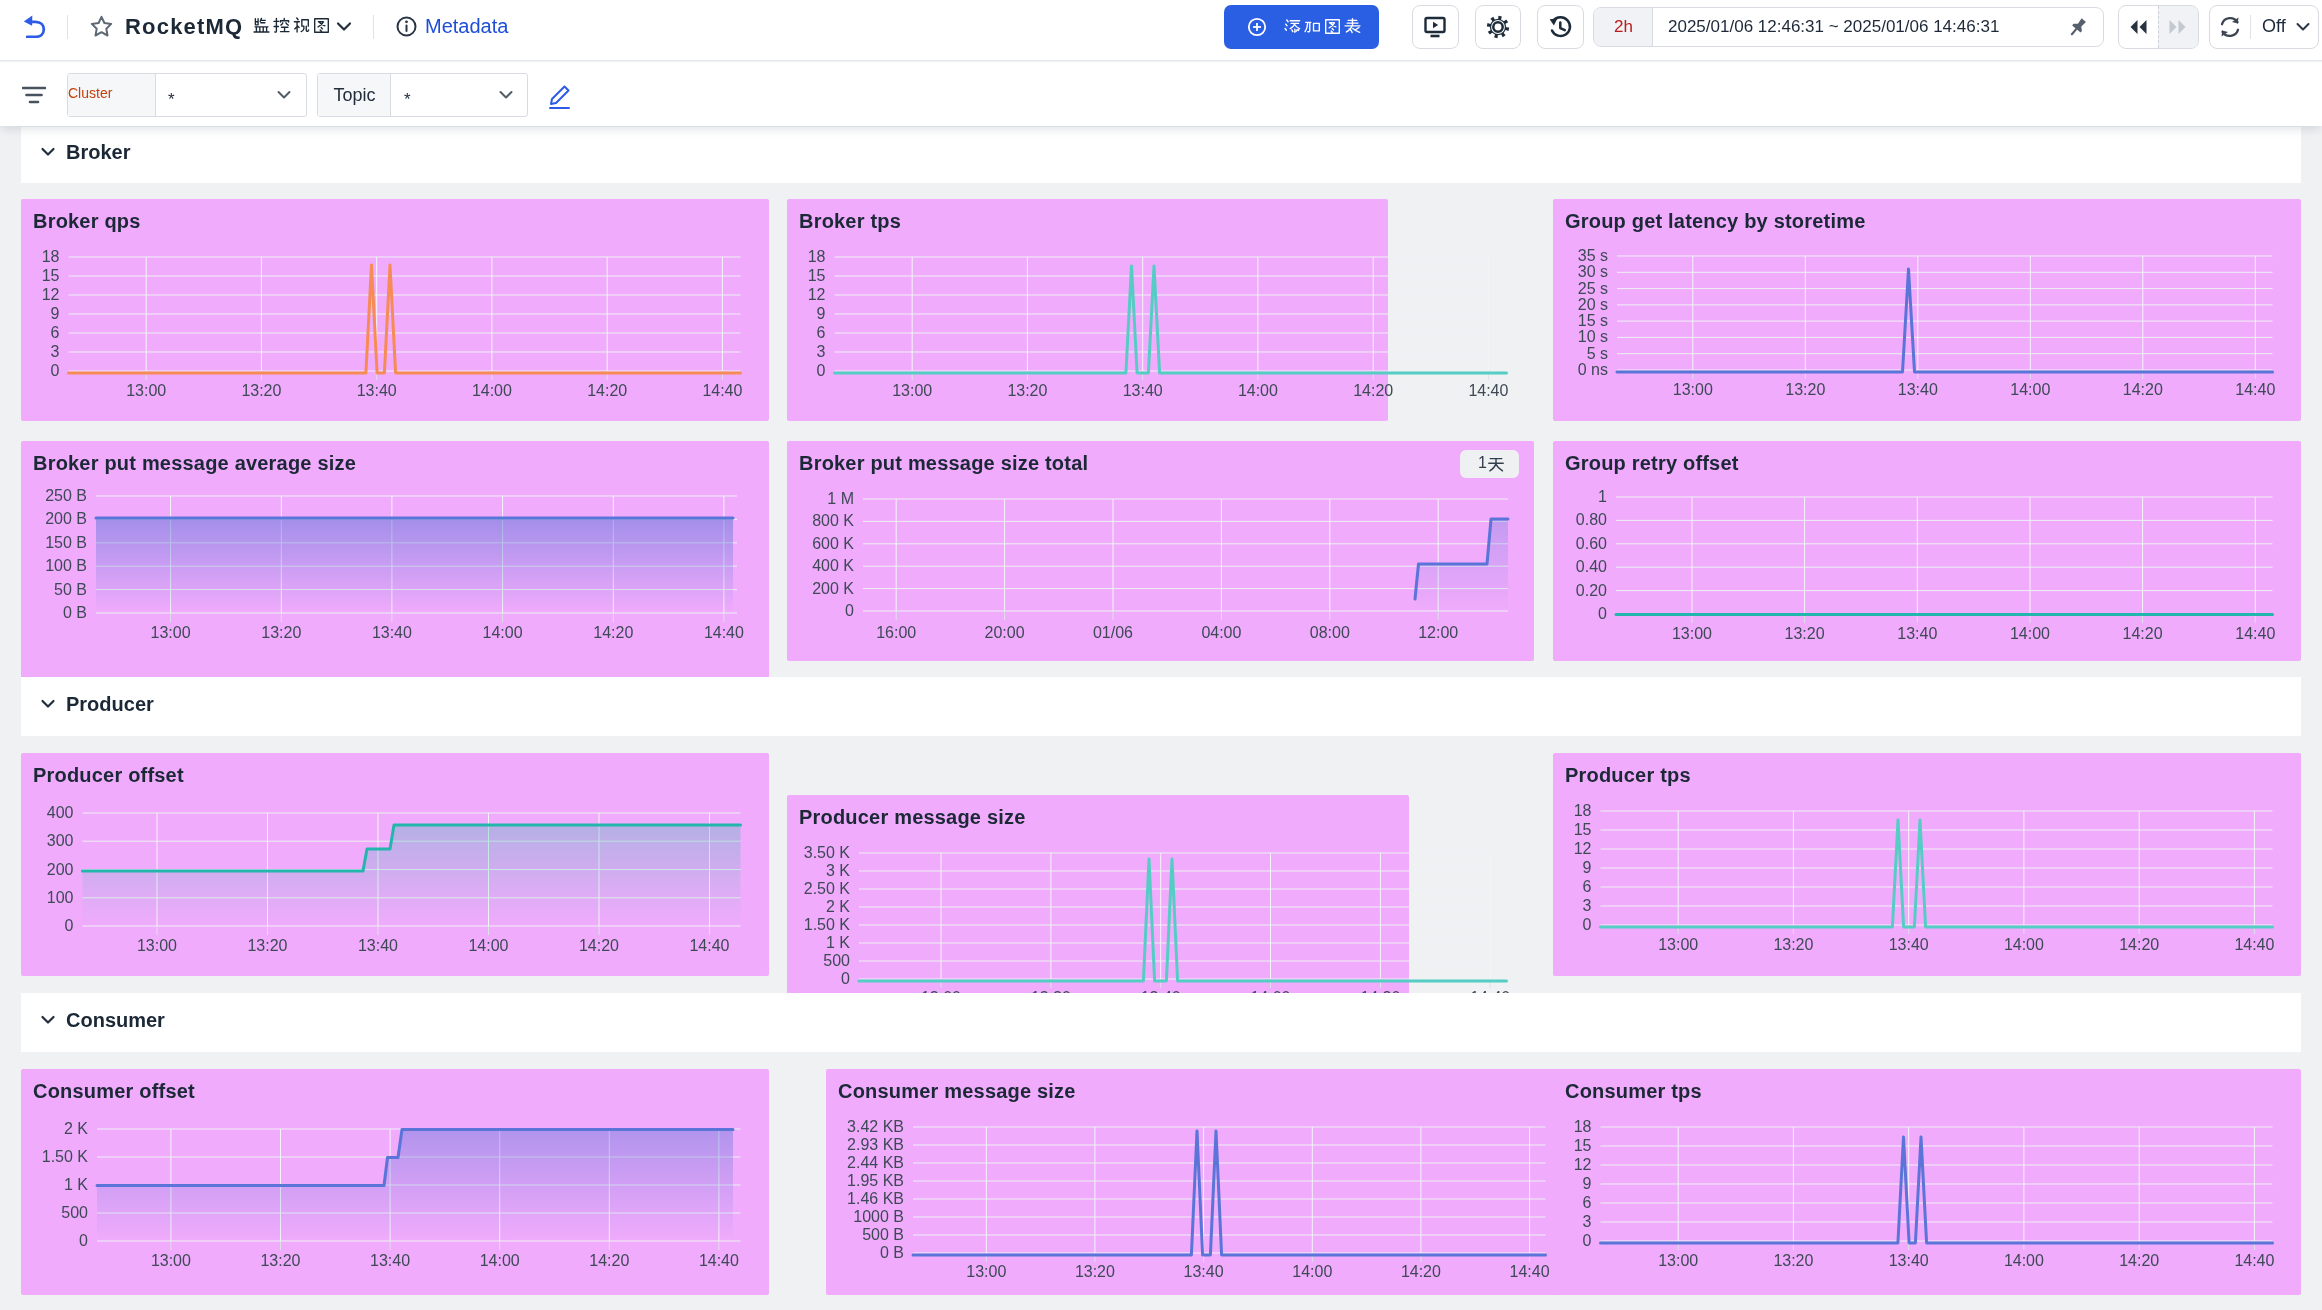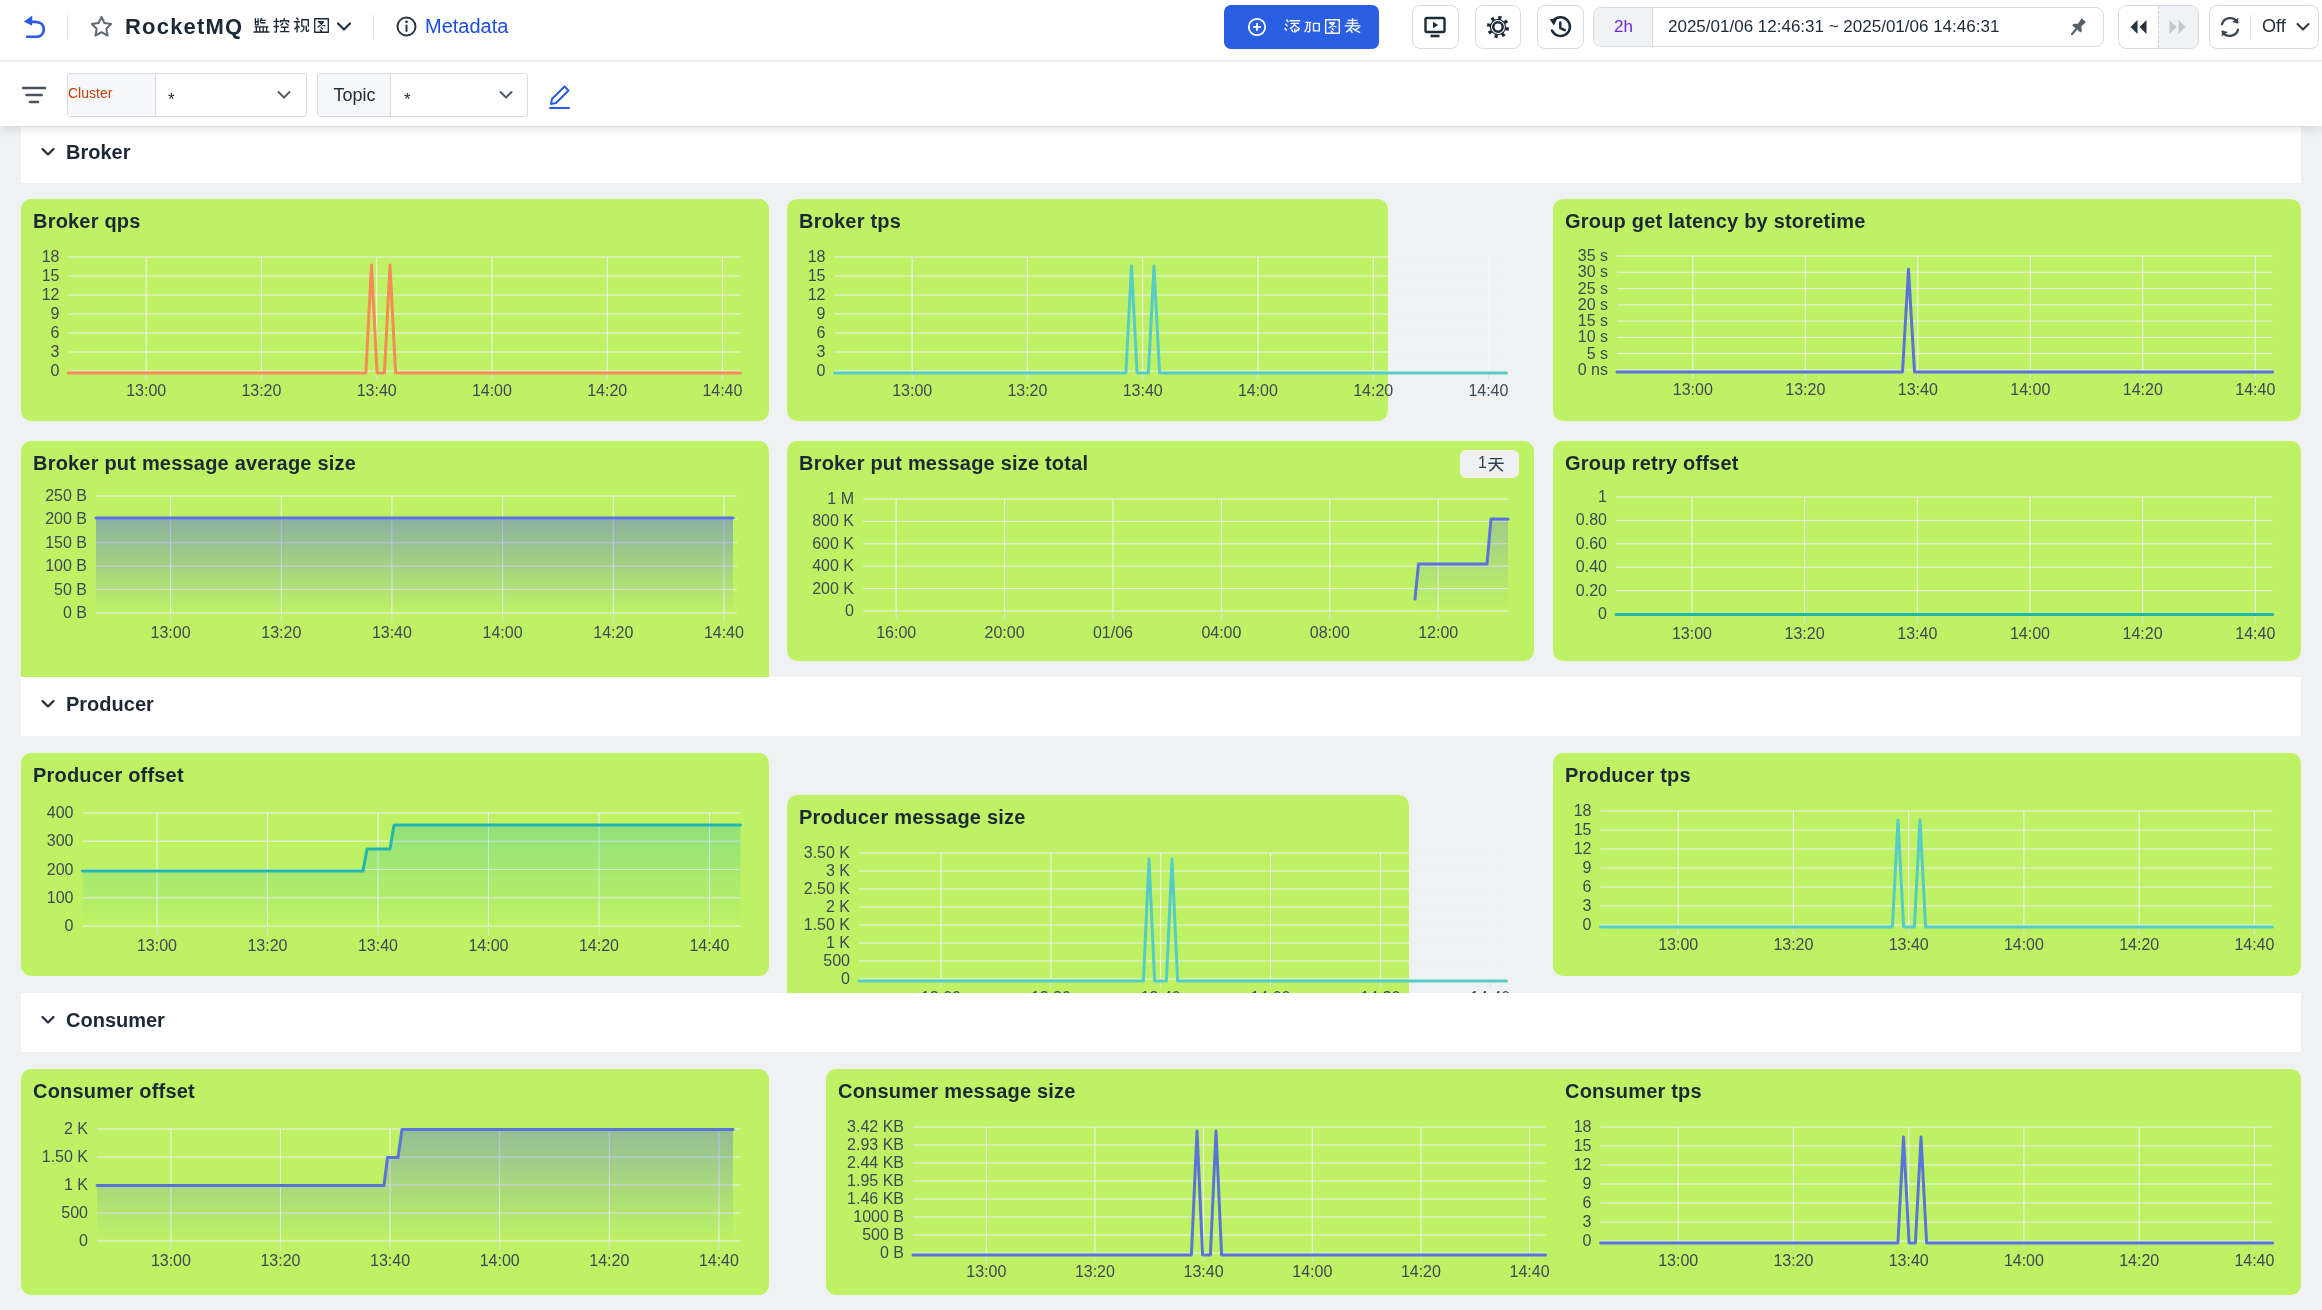--- a/index.html
+++ b/index.html
@@ -1,16 +1,16 @@
 <!DOCTYPE html>
 <html><head><meta charset="utf-8"><style>
 *{margin:0;padding:0;box-sizing:border-box}
 html,body{width:2322px;height:1310px;background:#eff1f3;font-family:"Liberation Sans",sans-serif;overflow:hidden;position:relative}
 .abs{position:absolute}
-.card{position:absolute;background:#bef264;border-radius:10px}
+.card{position:absolute;background:#f0abfc;border-radius:2px}
 .ctitle{position:absolute;left:12px;top:11px;font-size:20px;font-weight:700;color:#1b2836;letter-spacing:.2px}
 .strip{position:absolute;left:21px;width:2280px;background:#fff}
 .striplab{position:absolute;left:66px;z-index:2;font-size:20px;font-weight:700;color:#1c2836}
 .vdiv{position:absolute;width:1px;background:#dfe2e7}
 </style></head><body>
 <div class="abs" style="left:0;top:0;width:2322px;height:61px;background:#fff;border-bottom:1px solid #e5e8ec;z-index:5"></div>
 <svg width="24" height="24" viewBox="0 0 24 24" style="position:absolute;left:22px;top:14px;z-index:9">
     <path d="M6.5 7.8 H13.5 C18.8 7.8 21.8 11.2 21.8 15.4 C21.8 19.6 18.8 22.9 13.5 22.9 H5.2" fill="none" stroke="#2c5ce5" stroke-width="2.7" stroke-linecap="round"></path>
 <path d="M1.8 7.4 L10.3 1.4 L10.1 11.8 Z" fill="#2c5ce5"></path>
   </svg>
@@ -81,21 +81,21 @@
     <circle cx="12" cy="12" r="4.7" fill="none" stroke="#1e2b39" stroke-width="2.5"></circle>
   </svg>
 <div style="position:absolute;top:5px;height:44px;background:#fff;border:1px solid #d8dce2;border-radius:8px;z-index:6;left:1537px;width:47px"></div>
 <svg width="25" height="25" viewBox="0 0 25 25" style="position:absolute;left:1548px;top:15px;z-index:9">
     <path d="M5.2 5.8 A 9.4 9.4 0 1 1 4.0 15.5" fill="none" stroke="#1e2b39" stroke-width="2.5" stroke-linecap="round"></path>
 <path d="M1.6 4.2 L9.4 3.6 L5.9 10.6 Z" fill="#1e2b39"></path>
 <path d="M12.3 7.6 V13.1 L16.8 15.2" fill="none" stroke="#1e2b39" stroke-width="2.5" stroke-linecap="round" stroke-linejoin="round"></path>
   </svg>
 <div class="abs" style="left:1593px;top:7px;width:511px;height:40px;background:#fff;border:1px solid #d8dce2;border-radius:8px;z-index:6"></div>
 <div class="abs" style="left:1594px;top:8px;width:59px;height:38px;background:#f1f2f5;border-right:1px solid #d8dce2;border-radius:7px 0 0 7px;z-index:7"></div>
-<div class="abs" style="left:1594px;top:17px;width:59px;text-align:center;font-size:17px;color:#6d28d9;z-index:8">2h</div>
+<div class="abs" style="left:1594px;top:17px;width:59px;text-align:center;font-size:17px;color:#b91c1c;z-index:8">2h</div>
 <div class="abs" style="left:1668px;top:17px;font-size:17px;color:#1d2938;z-index:8">2025/01/06 12:46:31 ~ 2025/01/06 14:46:31</div>
 <svg width="24" height="24" viewBox="0 0 24 24" style="position:absolute;left:2066px;top:15px;z-index:9">
     <g transform="rotate(40 12 12)">
       <path d="M9.2 3 H14.8 L14.2 9.5 L17.5 12.5 V14.5 H6.5 V12.5 L9.8 9.5 Z" fill="#57616e"></path>
       <line x1="12" y1="14.5" x2="12" y2="21.5" stroke="#57616e" stroke-width="2.2" stroke-linecap="round"></line>
     </g>
   </svg>
 <div class="abs" style="left:2118px;top:5px;width:81px;height:44px;background:#fff;border:1px solid #d8dce2;border-radius:8px;z-index:6"></div>
 <div class="abs" style="left:2158px;top:6px;width:40px;height:42px;background:#f1f2f5;border-left:1px dashed #ccd1d8;border-radius:0 7px 7px 0;z-index:7"></div>
 <svg width="22" height="20" viewBox="0 0 22 20" style="position:absolute;left:2127px;top:17px;z-index:9">

